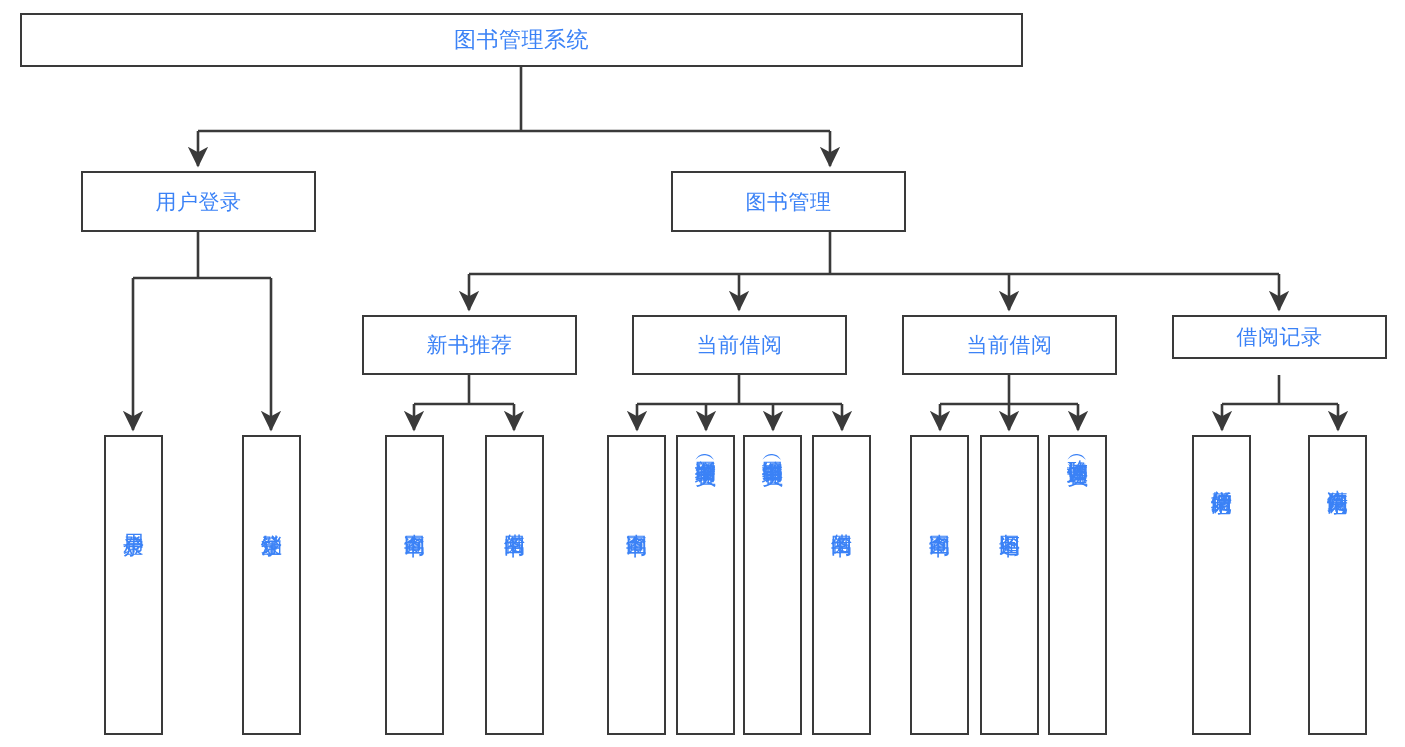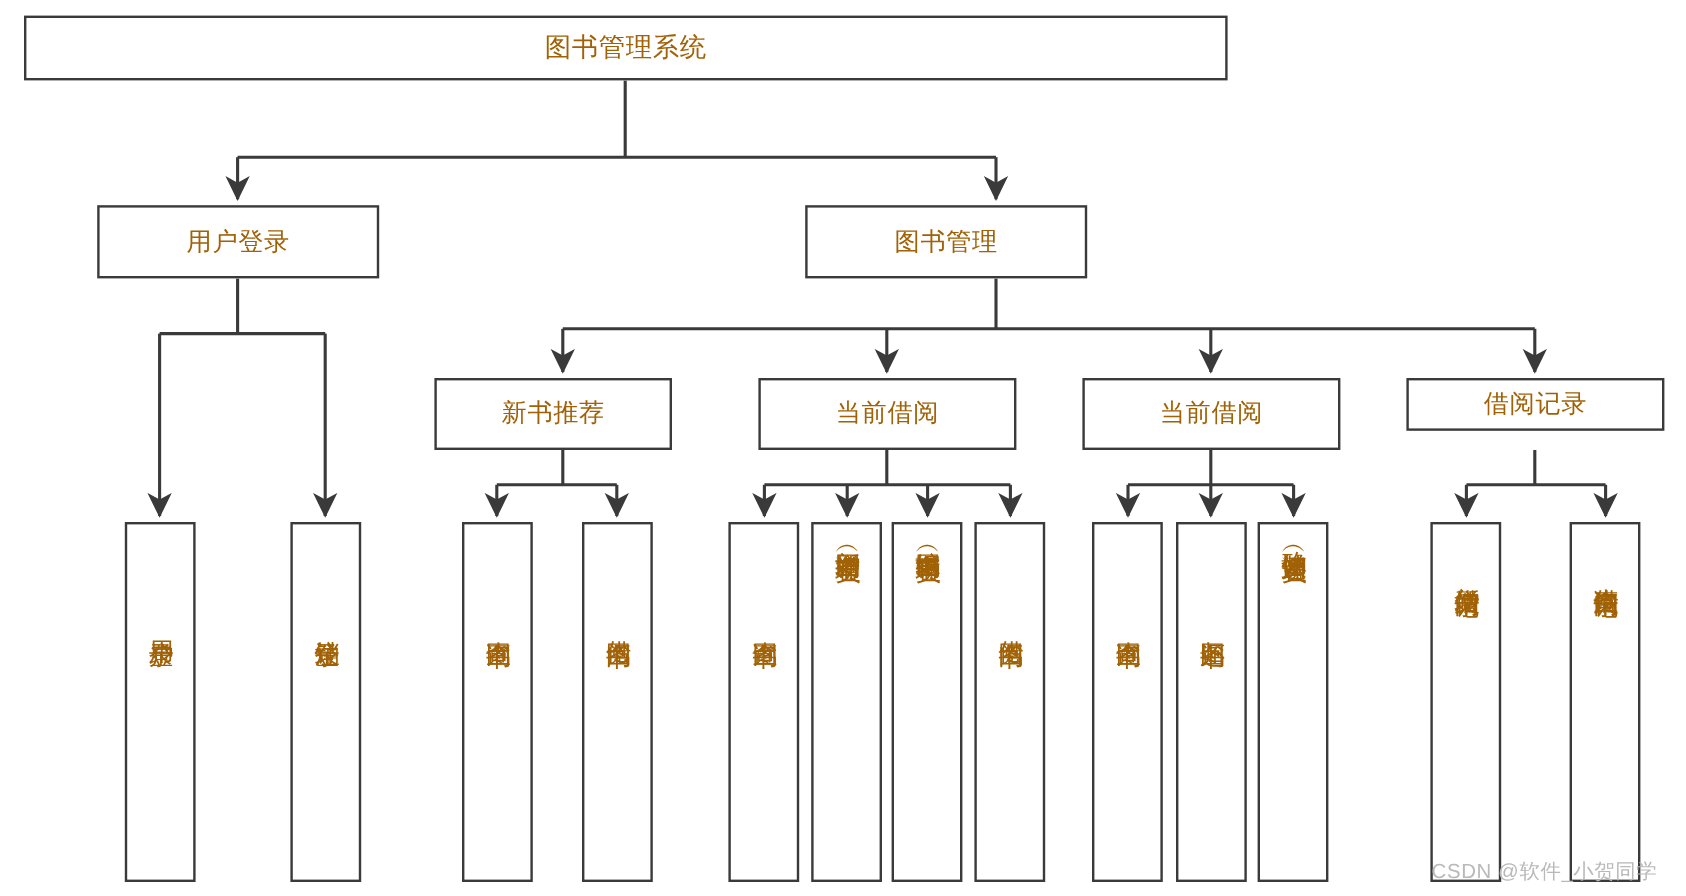--- a/index.html
+++ b/index.html
@@ -28,21 +28,21 @@
     position: absolute;
     box-sizing: border-box;
     background: #ffffff;
     border: 2.5px solid #3a3a3a;
     display: flex;
     align-items: center;
     justify-content: center;
     z-index: 2;
   }
   .node .label {
-    color: #a16207;
+    color: #3b82f6;
     font-size: 21px;
     line-height: 1.12;
     letter-spacing: 0.5px;
     white-space: nowrap;
   }
   .node.vertical {
     align-items: flex-start;
     padding-top: 8px;
   }
   .node.vertical .label {
@@ -124,21 +124,21 @@
     <span class="label">图书管理系统</span>
   </div>
 
   <div class="node" style="left:81px; top:171px; width:235px; height:61px;">
     <span class="label">用户登录</span>
   </div>
   <div class="node" style="left:671px; top:171px; width:235px; height:61px;">
     <span class="label">图书管理</span>
   </div>
 
-  <div class="node" style="left:362px; top:315px; width:198px; height:60px;">
+  <div class="node" style="left:362px; top:315px; width:215px; height:60px;">
     <span class="label">新书推荐</span>
   </div>
   <div class="node" style="left:632px; top:315px; width:215px; height:60px;">
     <span class="label">当前借阅</span>
   </div>
   <div class="node" style="left:902px; top:315px; width:215px; height:60px;">
     <span class="label">当前借阅</span>
   </div>
   <div class="node" style="left:1172px; top:315px; width:215px; height:44px;">
     <span class="label">借阅记录</span>
@@ -181,15 +181,14 @@
     <span class="label">确认归还（管理员）</span>
   </div>
 
   <div class="node vertical" style="left:1192px; top:435px; width:59px; height:300px; padding-top:36px;">
     <span class="label">新增借阅记录</span>
   </div>
   <div class="node vertical" style="left:1308px; top:435px; width:59px; height:300px; padding-top:36px;">
     <span class="label">查询借阅记录</span>
   </div>
 
-  <div class="watermark" style="left:1193px; top:715px;">CSDN @软件_小贺同学</div>
 
 </div>
 
 </body></html>

